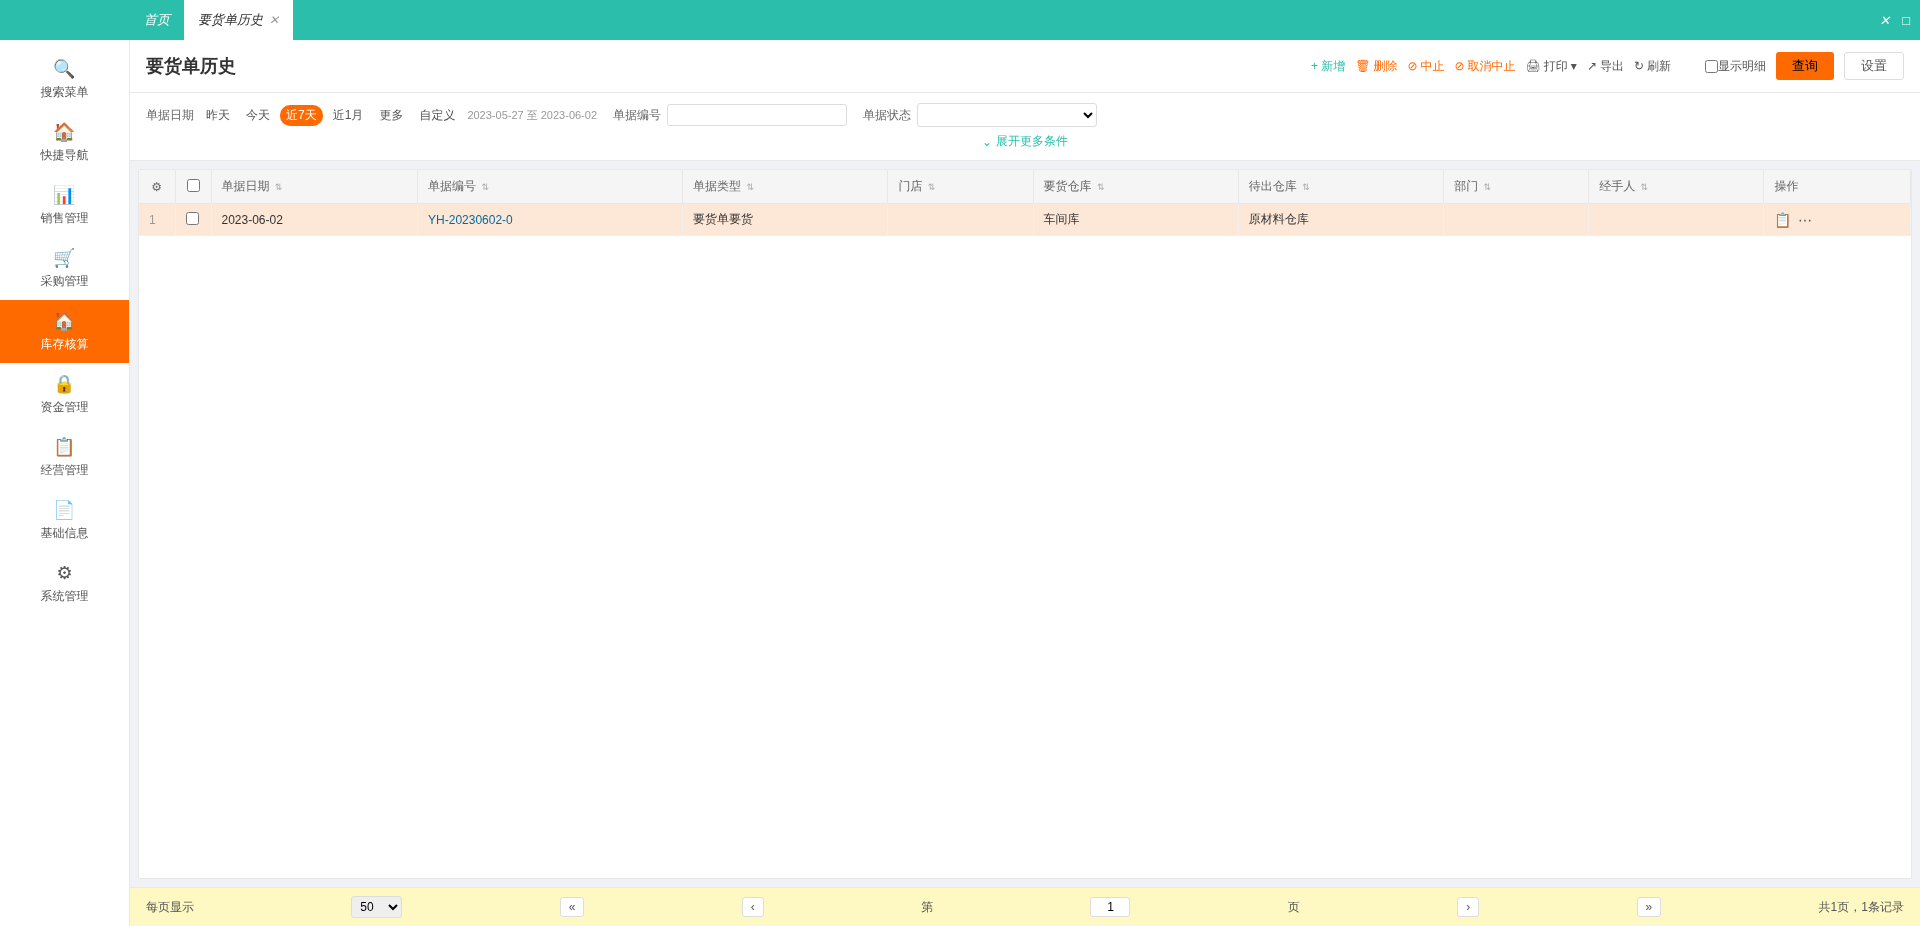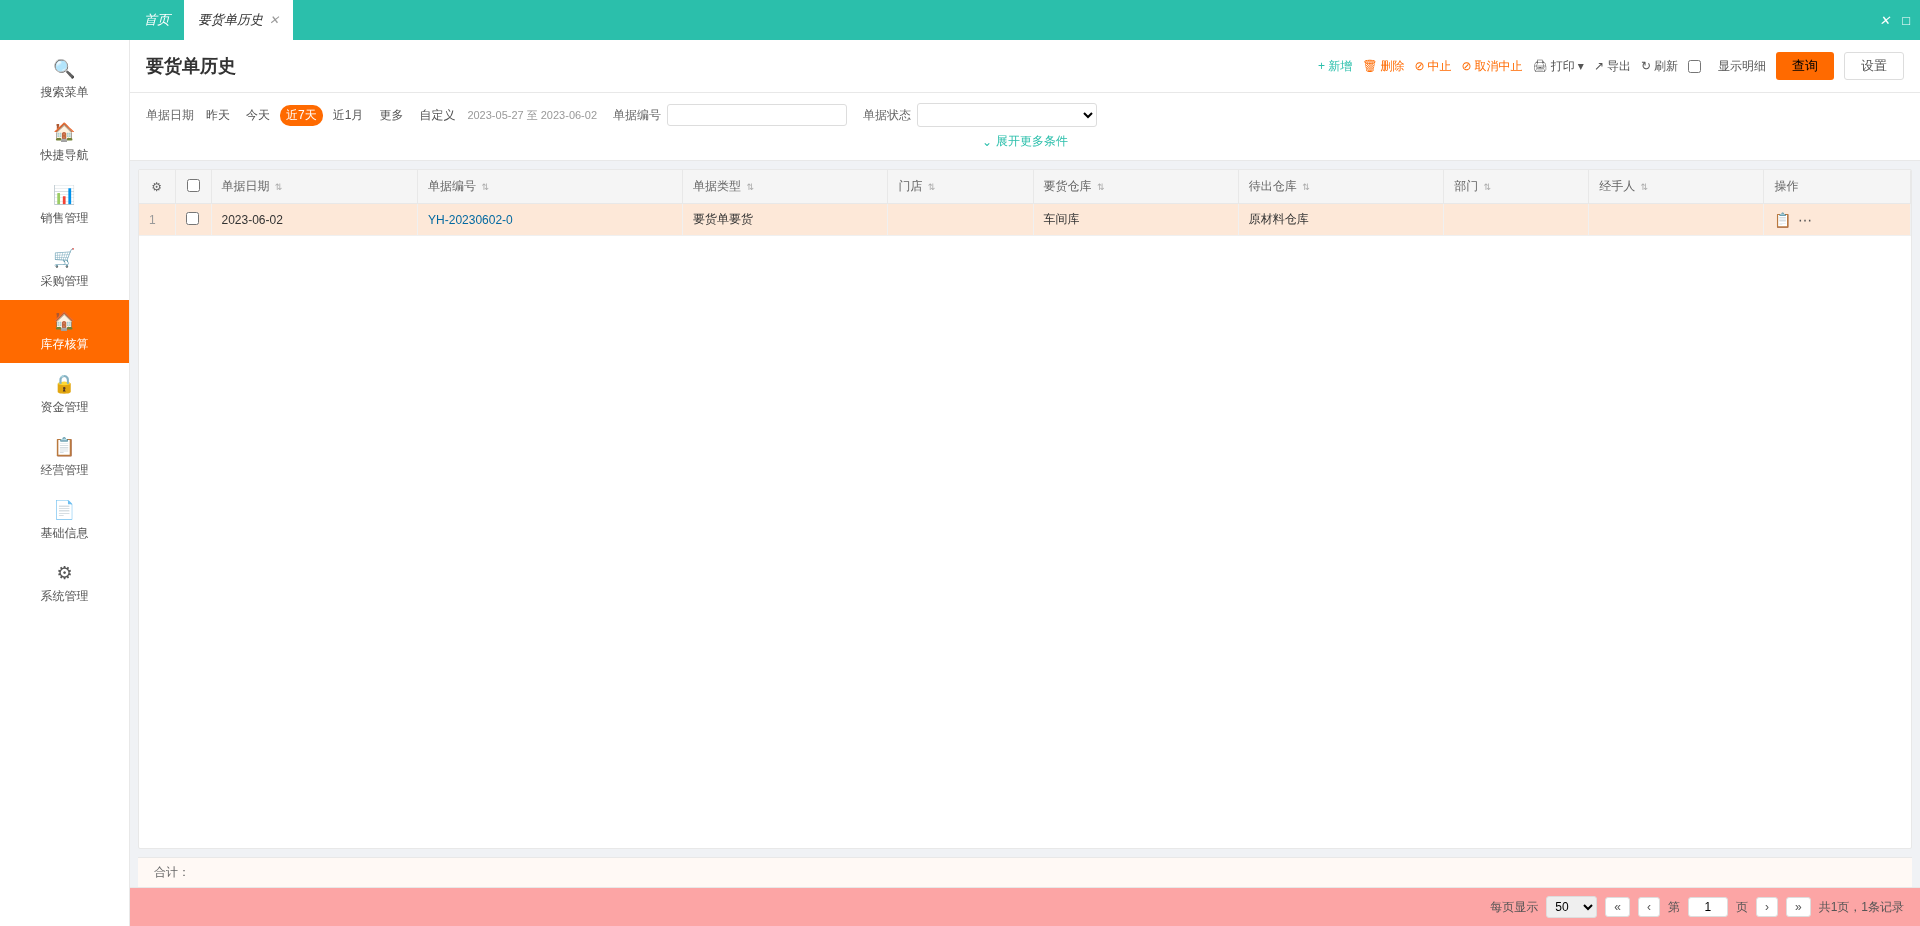--- a/index.html
+++ b/index.html
@@ -145,24 +145,25 @@
       background: #fff;
       color: #555;
       border: 1px solid #ddd;
       border-radius: 3px;
       padding: 4px 16px;
       cursor: pointer;
       font-size: 13px;
     }
     .show-detail-checkbox {
       display: flex;
-      gap: 17px;
-      font-size: 12px;
-      color: #555;
-      cursor: pointer;
+      gap: 0;
+      font-size: 12px;
+      color: #555;
+      cursor: pointer;
+      margin-left: 24px;
     }
 
     
     .filter-area {
       background: #fff;
       padding: 10px 16px;
       border-bottom: 1px solid #e8e8e8;
       flex-shrink: 0;
     }
     .filter-row {
@@ -275,26 +276,26 @@
       border-top: 1px solid #e8e8e8;
       padding: 6px 16px;
       font-size: 12px;
       color: #666;
       flex-shrink: 0;
       margin: 0 8px 0 8px;
     }
 
     
     .pagination-bar {
-      background: #fca5a5;
+      background: #fef9c3;
       border-top: 1px solid #e8e8e8;
       padding: 8px 16px;
       display: flex;
       align-items: center;
-      justify-content: flex-end;
+      justify-content: space-between;
       gap: 8px;
       font-size: 12px;
       color: #555;
       flex-shrink: 0;
     }
     .pagination-bar select {
       border: 1px solid #ddd;
       border-radius: 3px;
       padding: 2px 4px;
       font-size: 12px;
@@ -504,23 +505,20 @@
               <div class="action-icons">
                 <span class="action-icon">📋</span>
                 <span class="action-icon">⋯</span>
               </div>
             </td>
           </tr>
         </tbody>
       </table>
     </div>
 
-    <div class="footer-bar">
-      <span>合计：</span>
-    </div>
 
     <div class="pagination-bar">
       <span>每页显示</span>
       <select>
         <option value="50" selected="">50</option>
         <option value="10">10</option>
         <option value="20">20</option>
         <option value="100">100</option>
       </select>
       <button class="page-btn">«</button>

